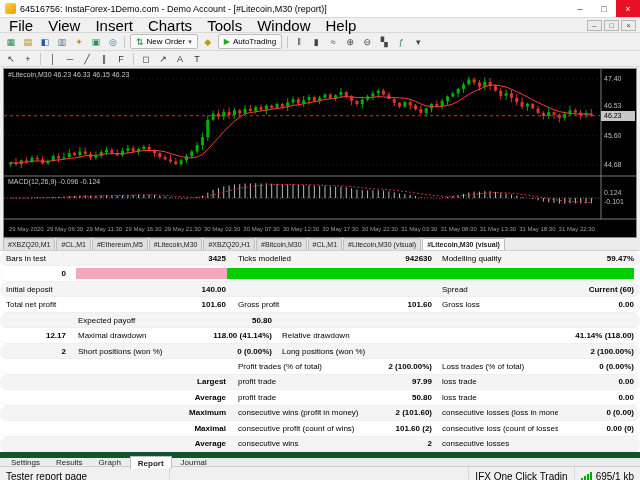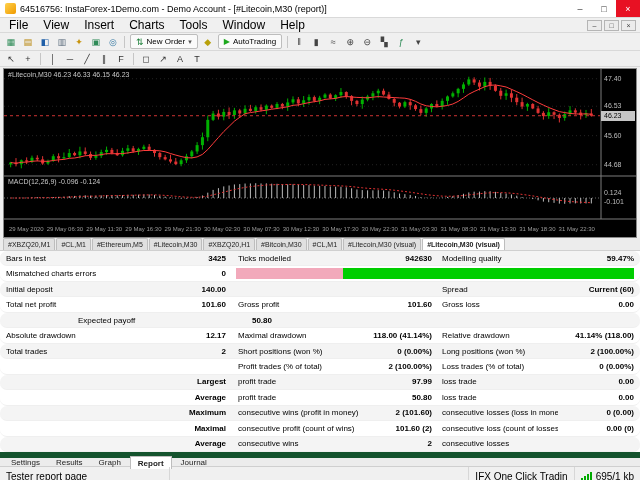--- a/index.html
+++ b/index.html
@@ -7,21 +7,21 @@
   body{font-family:"Liberation Sans",sans-serif;font-size:9px;color:#000;background:#f0f0f0;}
 
   .titlebar{height:18px;background:#ffffff;display:flex;align-items:center;border-bottom:1px solid #d9d9d9;}
   .app-icon{width:11px;height:11px;margin:0 4px 0 5px;background:linear-gradient(135deg,#ffd24d,#f09a00);border-radius:2px;flex:0 0 auto;}
   .title-text{flex:1;font-size:9px;white-space:nowrap;overflow:hidden;}
   .win-controls{display:flex;height:100%;}
   .win-btn{width:24px;display:flex;align-items:center;justify-content:center;font-size:9px;color:#333;}
   .win-btn.close{background:#e81123;color:#fff;}
 
   .menubar{height:15px;display:flex;align-items:center;background:#f0f0f0;border-bottom:1px solid #d9d9d9;padding-left:2px;}
-  .menu-item{padding:0 7px;height:100%;display:flex;align-items:center;font-size:12px;}
+  .menu-item{padding:0 7px;height:100%;display:flex;align-items:center;font-size:15px;}
   .child-controls{margin-left:auto;display:flex;gap:2px;padding-right:4px;}
   .child-controls span{width:15px;height:11px;border:1px solid #b5b5b5;background:#ececec;display:flex;align-items:center;justify-content:center;font-size:7px;color:#444;}
 
   .toolbar{display:flex;align-items:center;background:#f0f0f0;border-bottom:1px solid #d9d9d9;padding:0 3px;}
   #toolbar1{height:18px;}
   #toolbar2{height:16px;}
   .tb-group{display:flex;align-items:center;gap:1px;}
   .tb-icon{width:16px;height:15px;display:flex;align-items:center;justify-content:center;font-size:9px;border:1px solid transparent;border-radius:2px;}
   .tb-sep{width:1px;height:12px;background:#c6c6c6;margin:0 3px;display:inline-block;}
   .tb-btn{display:flex;align-items:center;gap:3px;border:1px solid #bdbdbd;background:#fafafa;border-radius:2px;height:15px;padding:0 5px;font-size:8px;margin:0 2px;}
@@ -548,21 +548,20 @@
 <div class="report" id="report">
     <div class="r-row shade">
       <span class="rc l1">Bars in test</span>
       <span class="rc v1">3425</span>
       <span class="rc l2">Ticks modelled</span>
       <span class="rc v2">942630</span>
       <span class="rc l3">Modelling quality</span>
       <span class="rc v3">59.47%</span>
     </div>
     <div class="r-row">
-      <span class="rc l1">Mismatched charts errors</span>
       <span class="rc v1">0</span>
       <span class="qbar">
         <i class="pink" style="width: 27%; background: rgb(242, 169, 187);"></i>
         <i class="green" style="background: rgb(0, 206, 0);"></i>
       </span>
     </div>
     <div class="r-row shade">
       <span class="rc l1">Initial deposit</span>
       <span class="rc v1">140.00</span>
       <span class="rc l2"></span>
@@ -579,29 +578,27 @@
       <span class="rc v3">0.00</span>
     </div>
     <div class="r-row shade">
       <span class="rc v1"></span>
       <span class="rc l2">Expected payoff</span>
       <span class="rc v2">50.80</span>
       <span class="rc l3"></span>
       <span class="rc v3"></span>
     </div>
     <div class="r-row">
-      <span class="rc l1">Absolute drawdown</span>
       <span class="rc v1">12.17</span>
       <span class="rc l2">Maximal drawdown</span>
       <span class="rc v2">118.00 (41.14%)</span>
       <span class="rc l3">Relative drawdown</span>
       <span class="rc v3">41.14% (118.00)</span>
     </div>
     <div class="r-row shade">
-      <span class="rc l1">Total trades</span>
       <span class="rc v1">2</span>
       <span class="rc l2">Short positions (won %)</span>
       <span class="rc v2">0 (0.00%)</span>
       <span class="rc l3">Long positions (won %)</span>
       <span class="rc v3">2 (100.00%)</span>
     </div>
     <div class="r-row">
       <span class="rc l1"></span>
       <span class="rc v1"></span>
       <span class="rc l2">Profit trades (% of total)</span>

